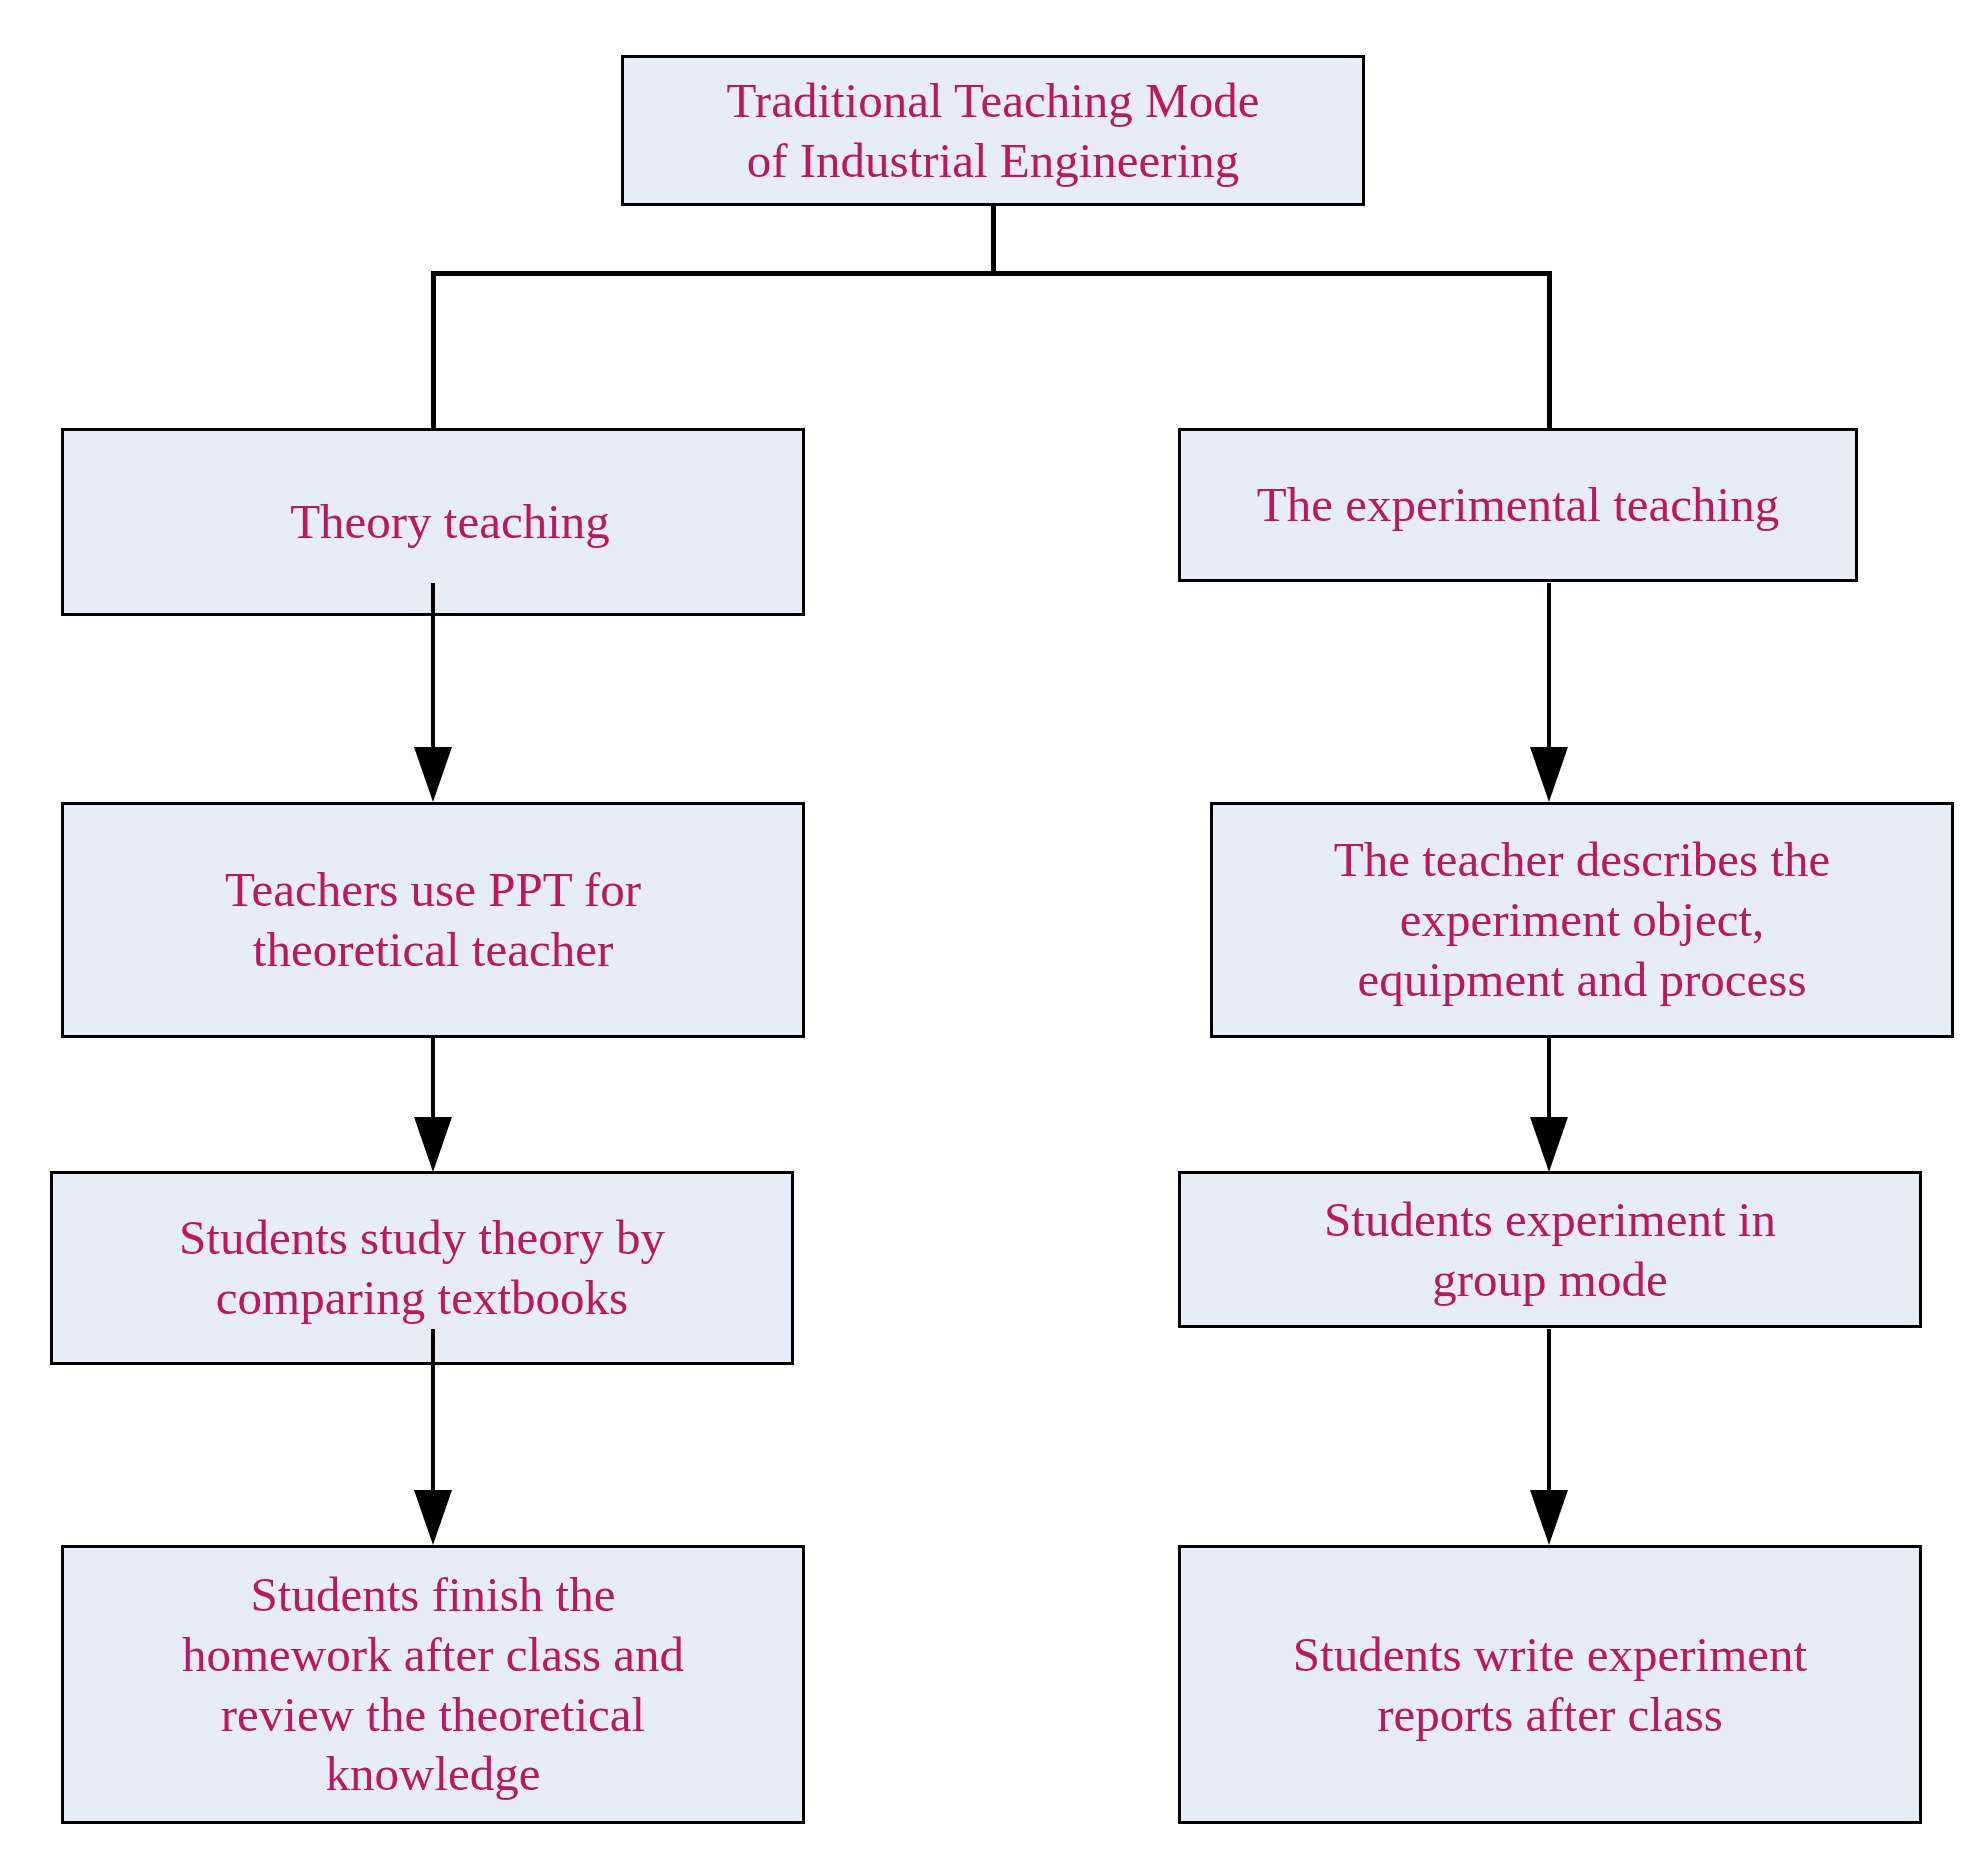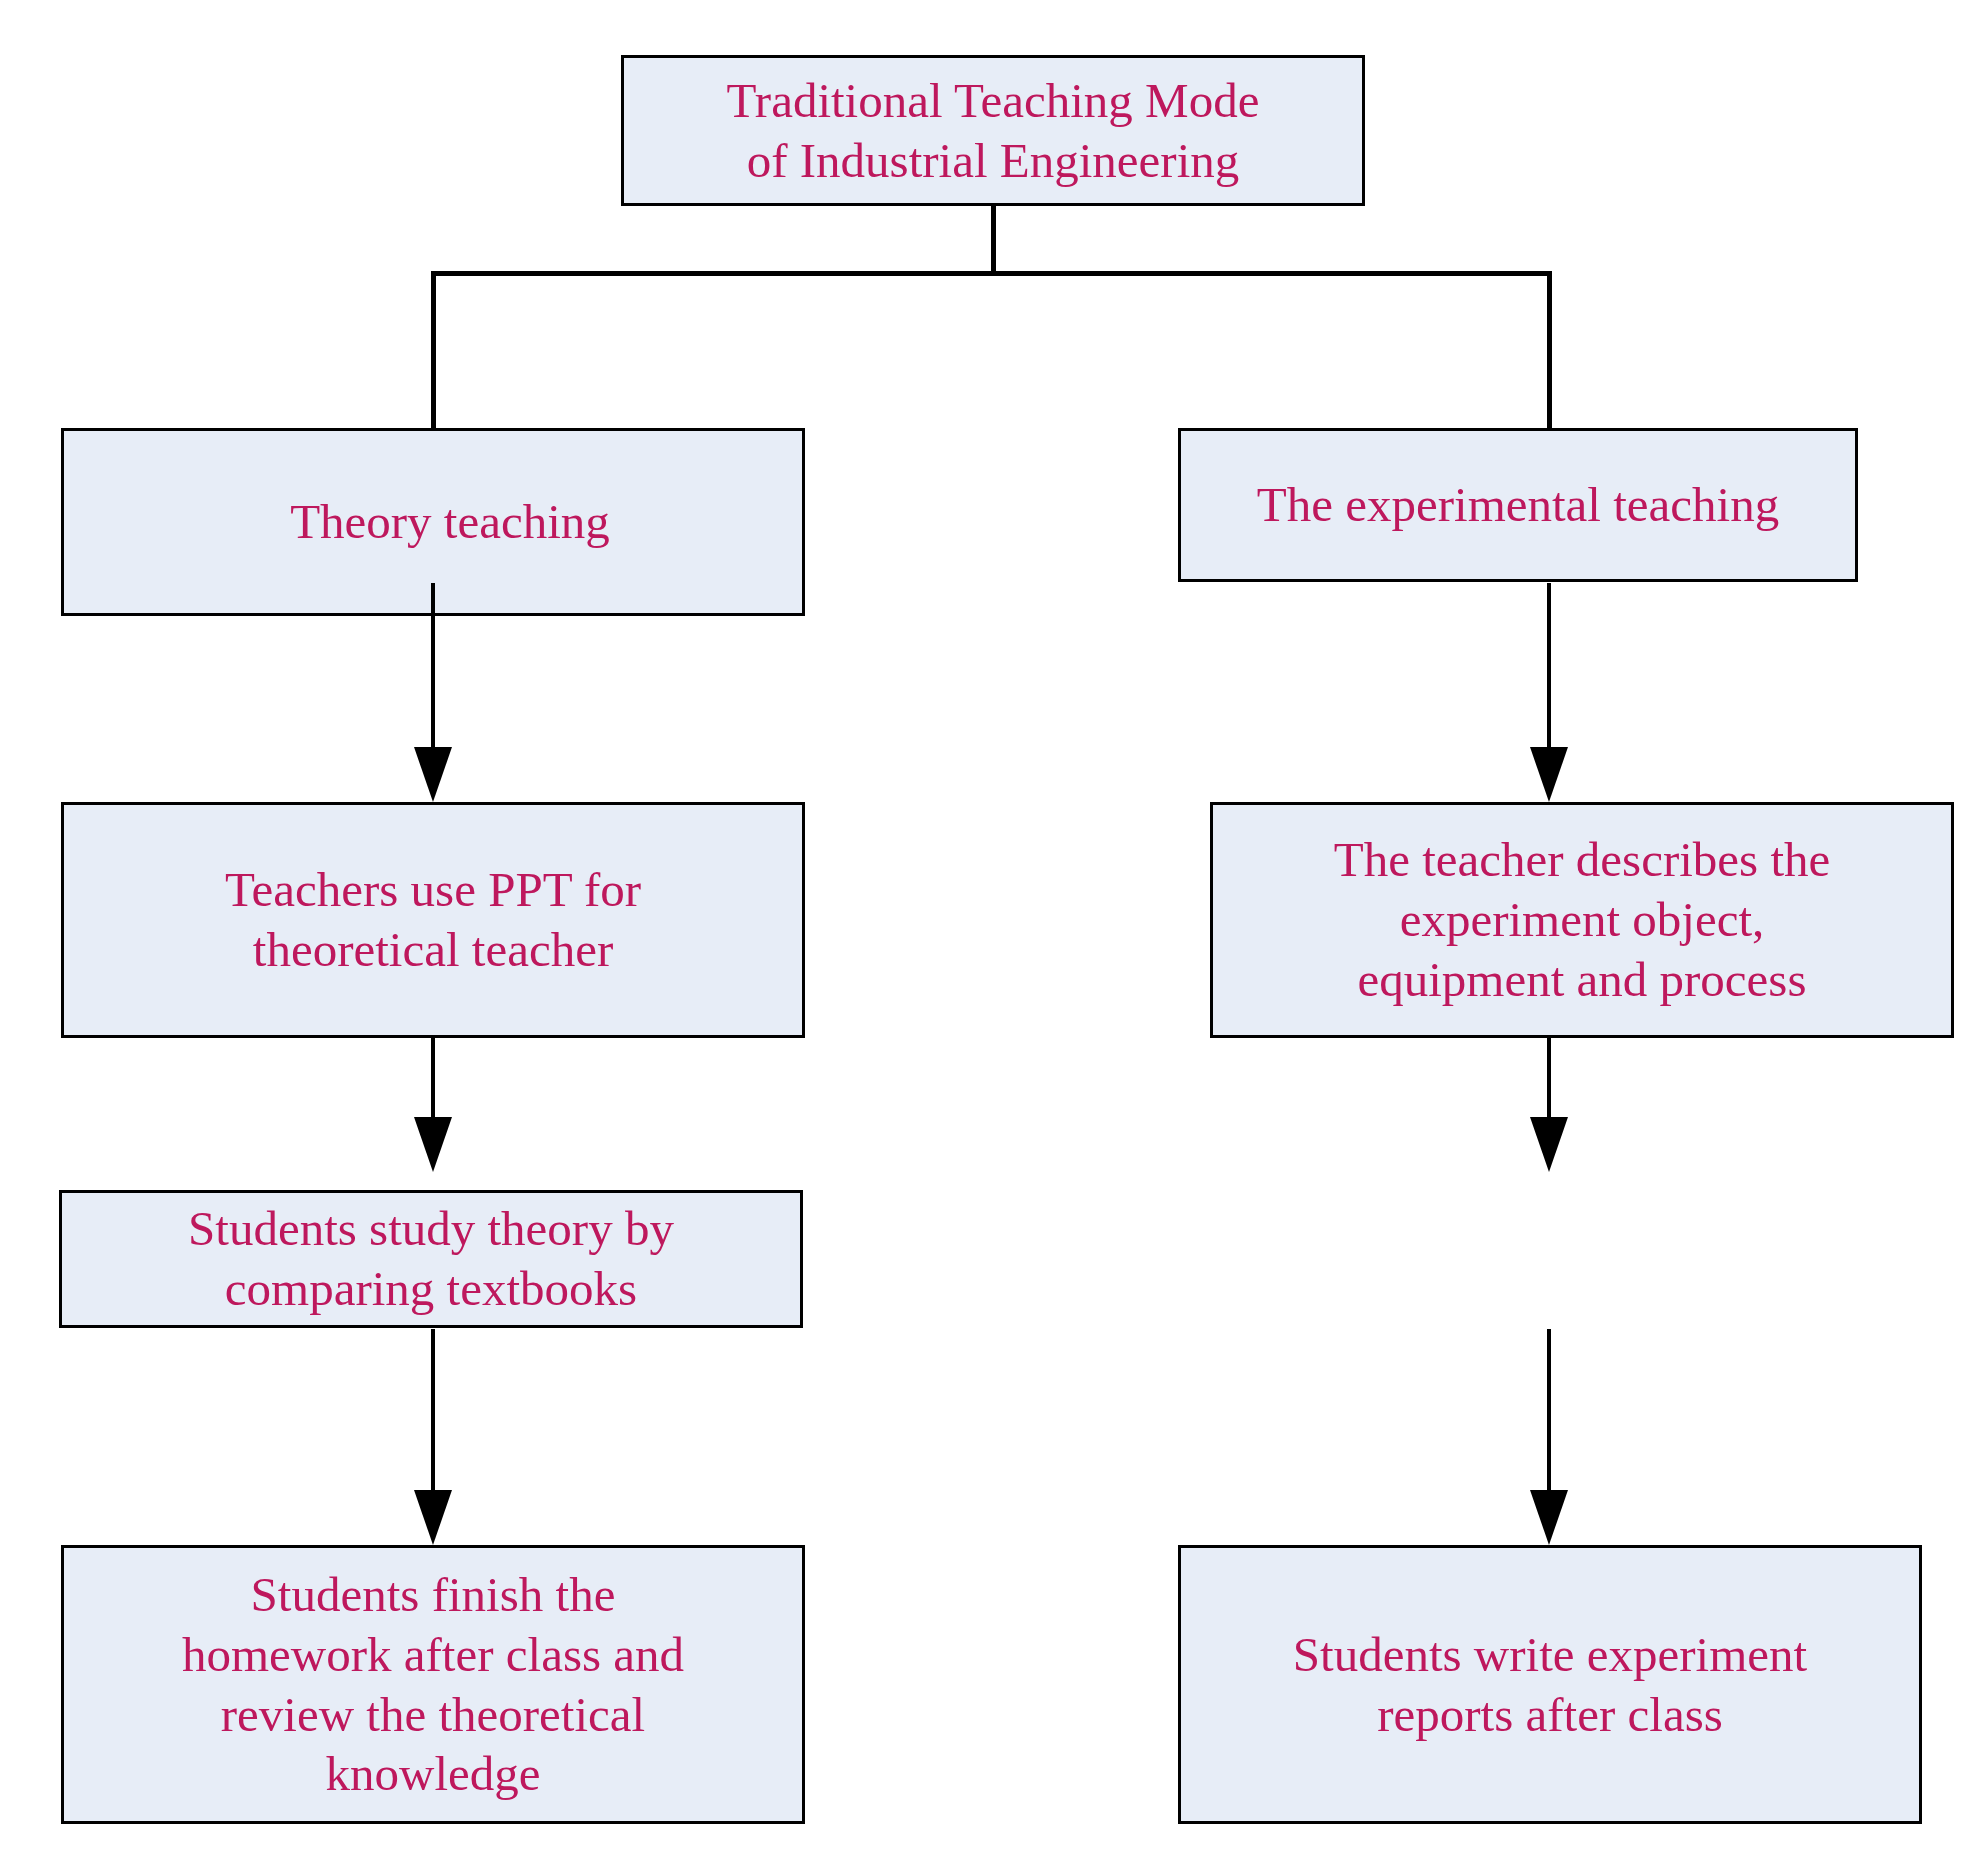--- a/index.html
+++ b/index.html
@@ -39,21 +39,21 @@
   #node-root {
     left: 621px;
     top: 55px;
     width: 744px;
     height: 151px;
   }
 
   
   #node-theory        { left: 61px;  top: 428px;  width: 744px; height: 188px; padding-left: 48px; }
   #node-ppt           { left: 61px;  top: 802px; width: 744px; height: 236px; }
-  #node-textbooks     { left: 59px;  top: 1171px; width: 744px; height: 138px; margin-top: 19px; }
+  #node-textbooks     { left: 50px;  top: 1171px; width: 744px; height: 194px; }
   #node-homework      { left: 61px;  top: 1545px; width: 744px; height: 279px; }
 
   
   #node-experimental  { left: 1178px; top: 428px;  width: 680px; height: 154px; }
   #node-describes     { left: 1178px; top: 802px; width: 744px; height: 236px; margin-left: 32px; }
   #node-groupmode     { left: 1178px; top: 1171px; width: 744px; height: 157px; }
   #node-reports       { left: 1178px; top: 1545px; width: 744px; height: 279px; text-align: center; }
 
   
   .conn {
@@ -152,20 +152,22 @@
 
   <div class="node" id="node-describes">The teacher describes the
 experiment object,
 equipment and process</div>
 
   <div class="arrow" id="arrow-r2">
     <div class="shaft" style="height:79px"></div>
     <div class="head"></div>
   </div>
 
+  <div class="node" id="node-groupmode">Students experiment in
+group mode</div>
 
   <div class="arrow" id="arrow-r3">
     <div class="shaft" style="height:161px"></div>
     <div class="head"></div>
   </div>
 
   <div class="node" id="node-reports">Students write experiment
 reports after class</div>
 
 </div>

